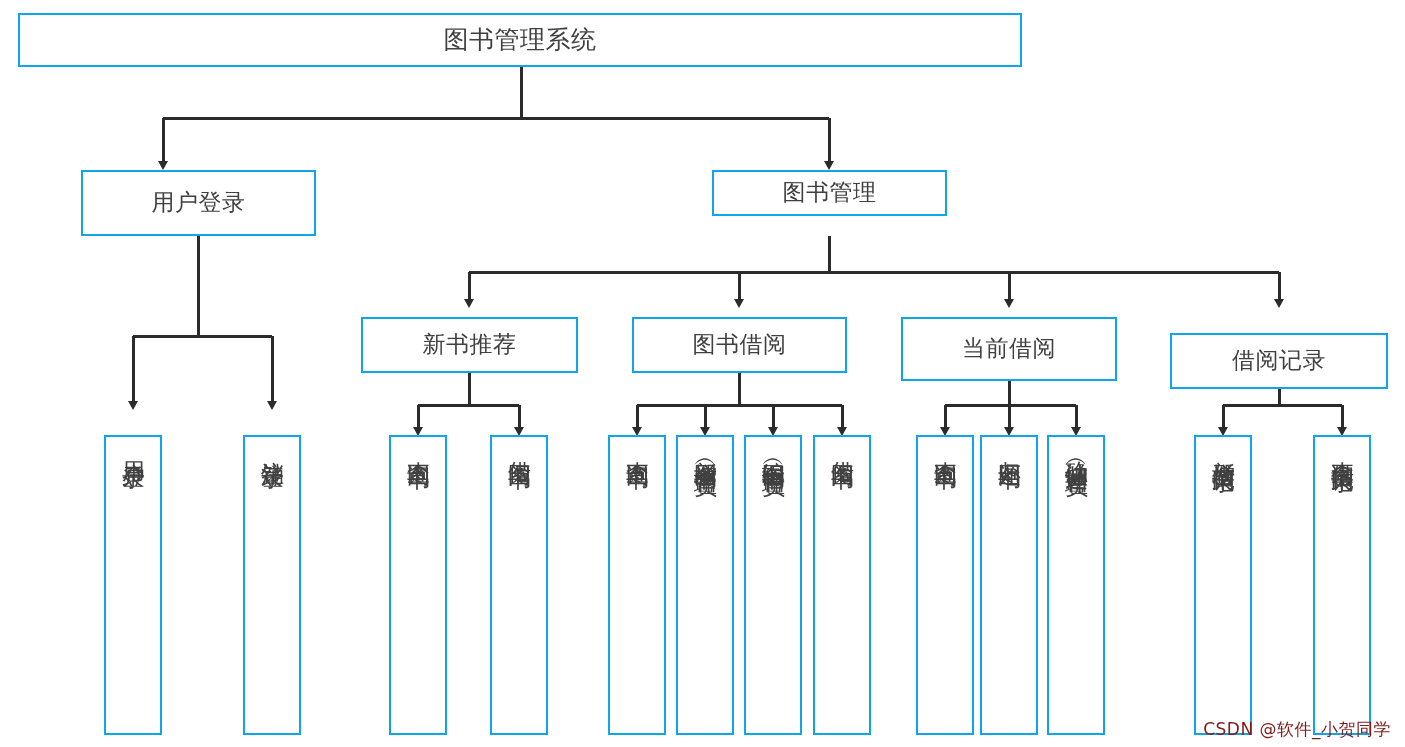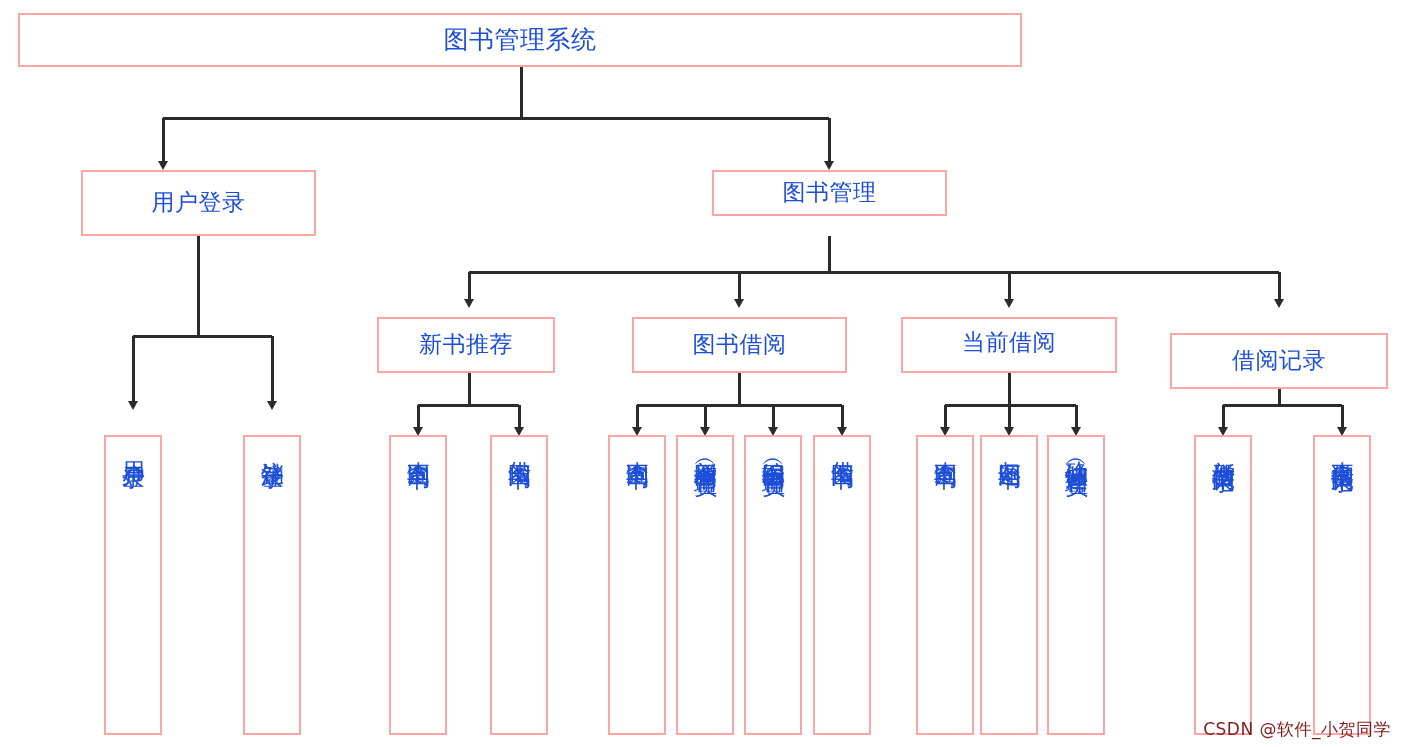--- a/index.html
+++ b/index.html
@@ -18,25 +18,25 @@
   svg.wires{
     position:absolute;
     left:0; top:0;
     width:1405px; height:747px;
     pointer-events:none;
   }
   .node{
     position:absolute;
     box-sizing:border-box;
     background:#ffffff;
-    border:2px solid #fca5a5;
+    border:2px solid #0ea5e9;
     display:flex;
     align-items:center;
     justify-content:center;
-    color:#1d4ed8;
+    color:#404040;
   }
   .node.horiz .label{
     font-size:23px;
     line-height:1.1;
     letter-spacing:0.5px;
     white-space:nowrap;
   }
   .node.vert{
     align-items:center;
     justify-content:center;
@@ -125,27 +125,27 @@
     <span class="label">图书管理系统</span>
   </div>
 
   <div class="node horiz" style="left:81px; top:170px; width:235px; height:66px;">
     <span class="label">用户登录</span>
   </div>
   <div class="node horiz" style="left:712px; top:170px; width:235px; height:46px;">
     <span class="label">图书管理</span>
   </div>
 
-  <div class="node horiz" style="left:361px; top:317px; width:178px; height:56px;margin-left:16px;">
+  <div class="node horiz" style="left:361px; top:317px; width:217px; height:56px;">
     <span class="label">新书推荐</span>
   </div>
   <div class="node horiz" style="left:632px; top:317px; width:215px; height:56px;">
     <span class="label">图书借阅</span>
   </div>
-  <div class="node horiz" style="left:901px; top:317px; width:216px; height:56px;font-family:Liberation Mono, monospace;">
+  <div class="node horiz" style="left:901px; top:317px; width:216px; height:64px;">
     <span class="label">当前借阅</span>
   </div>
   <div class="node horiz" style="left:1170px; top:317px; width:218px; height:56px;margin-top:16px;">
     <span class="label">借阅记录</span>
   </div>
 
   <div class="node vert" style="left:104px; top:435px; width:58px; height:300px;">
     <span class="label">用户登录</span>
   </div>
   <div class="node vert" style="left:243px; top:435px; width:58px; height:300px;">

